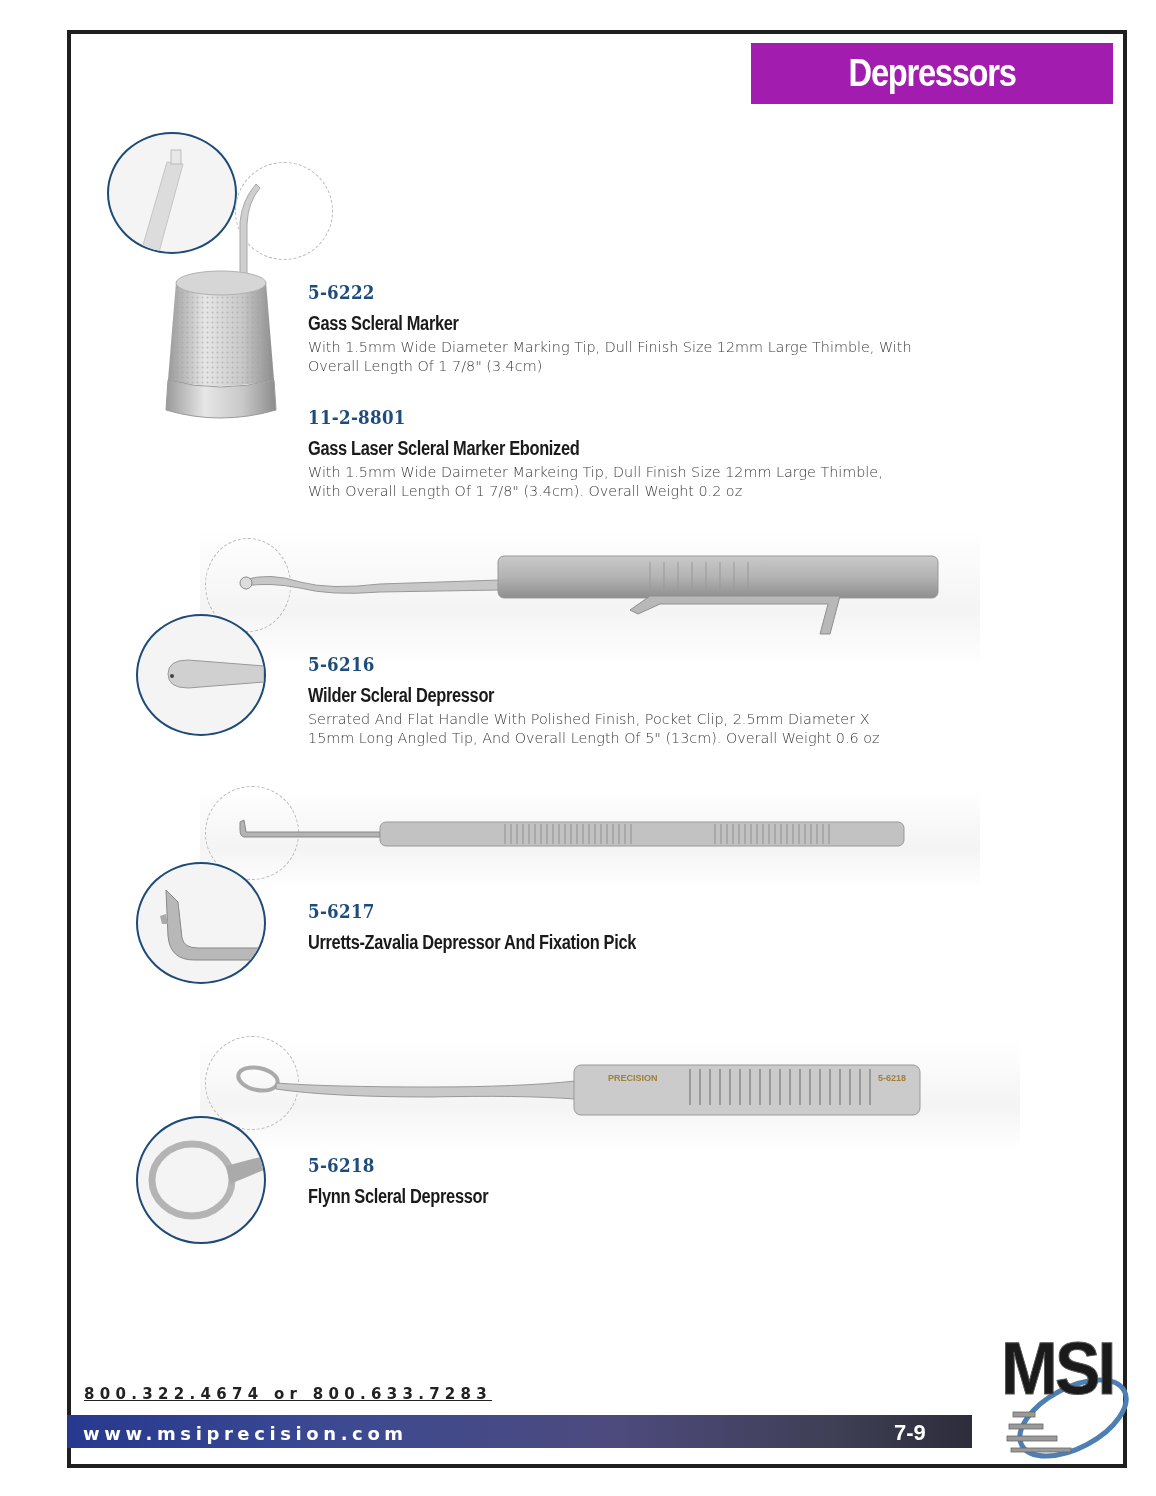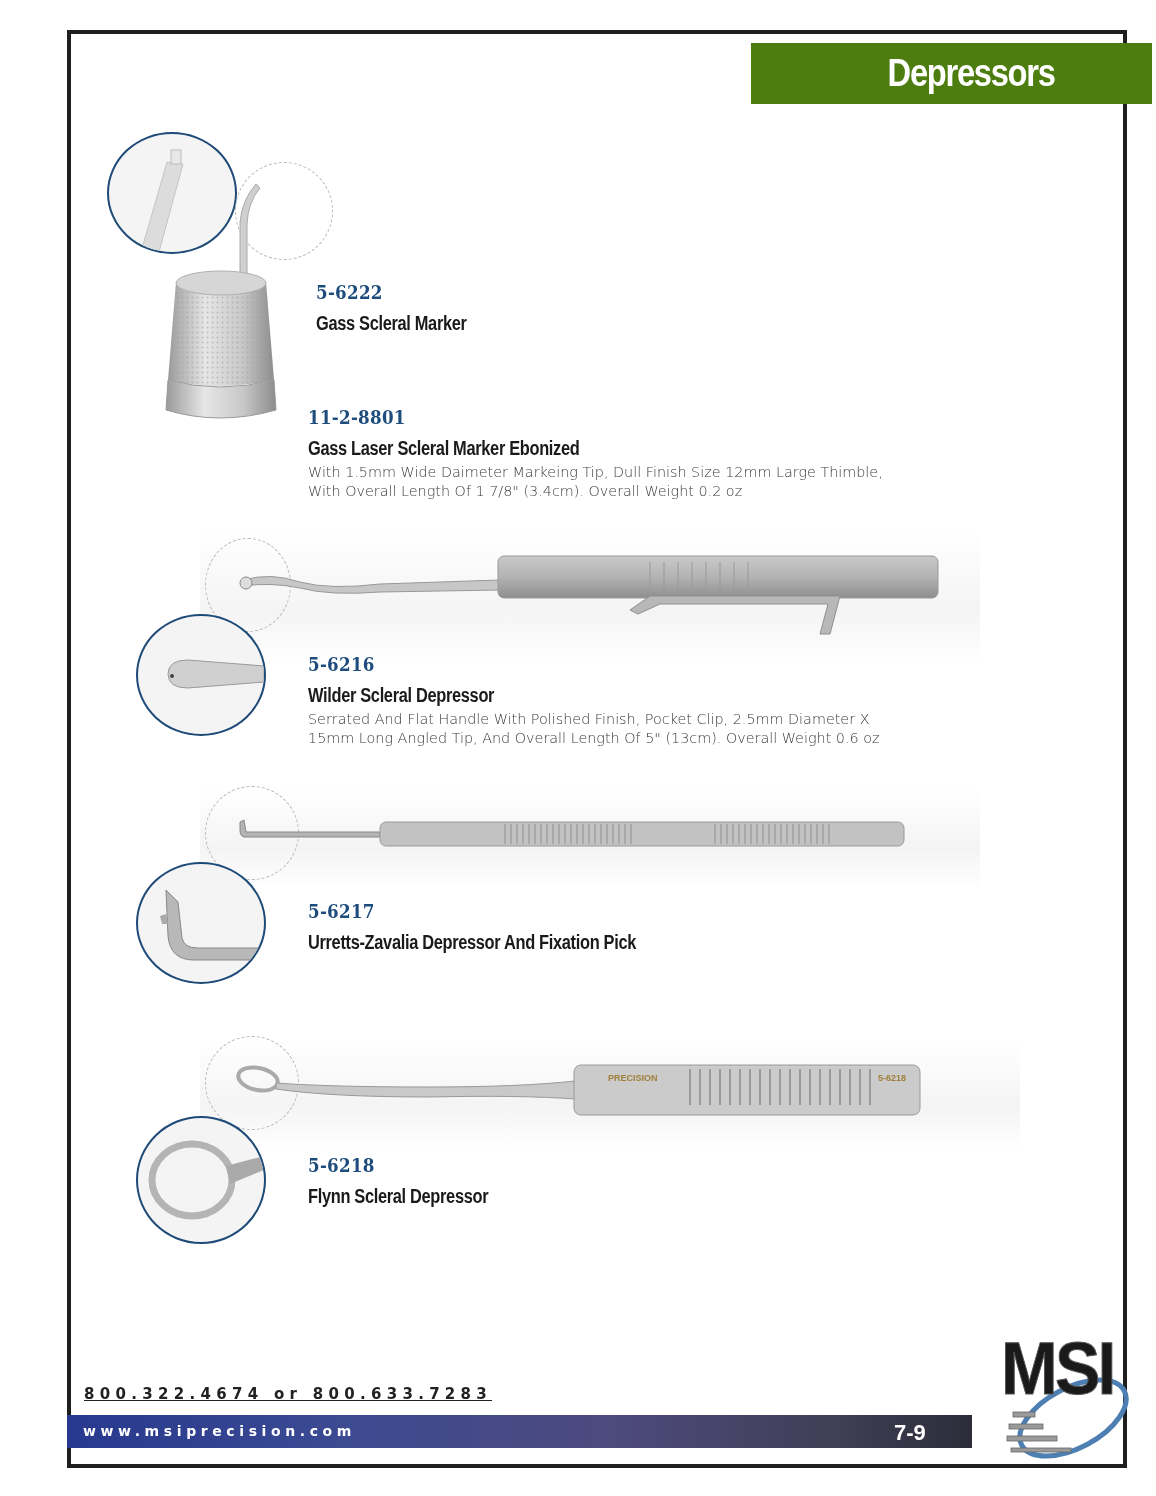--- a/index.html
+++ b/index.html
@@ -1,30 +1,30 @@
 <!DOCTYPE html>
 <html><head>
 <meta charset="utf-8">
 <style>
   html, body { margin: 0; padding: 0; background: #ffffff; }
   body { width: 1156px; height: 1496px; position: relative; overflow: hidden; font-family: "Liberation Sans", sans-serif; }
   .frame { position: absolute; left: 67px; top: 30px; width: 1052px; height: 1430px; border: 4px solid #1f1f1f; box-sizing: content-box; }
-  .title-box { position: absolute; left: 751px; top: 43px; width: 362px; height: 61px; background: #4d7c0f; color: #ffffff; display: flex; align-items: center; justify-content: center; padding-left: 39px; }
+  .title-box { position: absolute; left: 751px; top: 43px; width: 362px; height: 61px; background: #a21caf; color: #ffffff; display: flex; align-items: center; justify-content: center; }
   .title-box span { font-family: "Liberation Sans", sans-serif; font-size: 38px; font-weight: bold; letter-spacing: -1.5px; transform: scaleX(0.86); display: inline-block; }
   .product { position: absolute; left: 308px; }
   .sku { font-family: "DejaVu Serif", serif; font-size: 19px; color: #1e4d7d; font-weight: bold; letter-spacing: 0.3px; transform: scaleX(0.88); transform-origin: left; display: block; white-space: nowrap; }
   .pname { font-family: "Liberation Sans", sans-serif; font-size: 20px; color: #1a1a1a; font-weight: bold; margin-top: 9px; transform: scaleX(0.82); transform-origin: left; display: block; white-space: nowrap; letter-spacing: -0.4px; }
   .desc { font-family: "DejaVu Sans", sans-serif; font-size: 14.5px; color: #3a3a3a; line-height: 19px; margin-top: 3px; width: 700px; font-weight: 300; }
   .desc span { display: block; white-space: nowrap; transform: scaleX(0.99); transform-origin: left; }
   .zoom-circle { position: absolute; border: 2px solid #1e4a78; border-radius: 50%; background: #f4f4f4; overflow: hidden; }
   .dash-circle { position: absolute; border: 1.5px dashed #b8b8b8; border-radius: 50%; }
   .photo-bg { position: absolute; background: linear-gradient(180deg, #ffffff 0%, #f4f4f4 60%, #ffffff 100%); }
   .phone { position: absolute; left: 84px; top: 1385px; font-family: "DejaVu Sans", sans-serif; font-weight: bold; font-size: 15px; color: #222; letter-spacing: 5.3px; text-decoration: underline; }
   .footer-bar { position: absolute; left: 67px; top: 1415px; width: 905px; height: 33px; background: linear-gradient(90deg, #27398f 0%, #3c4a92 30%, #4d4a7e 60%, #3f3f55 85%, #2c2c3a 100%); }
-  .url { position: absolute; left: 83px; top: 1423px; font-family: "DejaVu Sans", sans-serif; font-weight: bold; font-size: 14px; color: #ffffff; letter-spacing: 4.6px; }
+  .url { position: absolute; left: 83px; top: 1423px; font-family: "DejaVu Sans", sans-serif; font-weight: bold; font-size: 18px; color: #ffffff; letter-spacing: 4.6px; }
   .pagenum { position: absolute; left: 894px; top: 1420px; font-family: "Liberation Sans", sans-serif; font-weight: bold; font-size: 22px; color: #ffffff; }
   .logo { position: absolute; left: 983px; top: 1330px; width: 150px; height: 130px; }
   .logo-text { position: absolute; left: 18px; top: 2px; font-family: "Liberation Sans", sans-serif; font-weight: bold; font-size: 74px; color: #1a1a1a; letter-spacing: -3px; transform: scaleX(0.92); transform-origin: left; line-height: 74px; -webkit-text-stroke: 1px #555; }
 </style>
 </head>
 <body>
 
 <div class="frame"></div>
 
 <div class="title-box">
@@ -52,23 +52,27 @@
         </pattern>
     </defs>
     <path d="M100 112 L100 52 Q102 30 116 14 L120 18 Q108 32 107 54 L107 112 Z" fill="#cfcfcf" stroke="#a8a8a8"></path>
     <path d="M36 112 Q70 100 126 112 L134 210 Q80 222 28 210 Z" fill="url(#thg)"></path>
     <path d="M36 112 Q70 100 126 112 L134 210 Q80 222 28 210 Z" fill="url(#dots)" opacity="0.55"></path>
     <ellipse cx="81" cy="113" rx="45" ry="12" fill="#d6d6d6" stroke="#b0b0b0"></ellipse>
     <path d="M28 210 Q80 224 134 210 L136 240 Q80 256 26 240 Z" fill="url(#thg)" stroke="#9a9a9a"></path>
   </svg>
 </div>
 
-<div class="product" style="top:281px;margin-left:8px;">
+<div class="product" style="top:281px;">
   <span class="sku">5-6222</span>
   <span class="pname">Gass Scleral Marker</span>
+  <div class="desc">
+    <span>With 1.5mm Wide Diameter Marking Tip, Dull Finish Size 12mm Large Thimble, With</span>
+    <span>Overall Length Of 1 7/8" (3.4cm)</span>
+  </div>
 </div>
 
 <div class="product" style="top:406px;">
   <span class="sku">11-2-8801</span>
   <span class="pname">Gass Laser Scleral Marker Ebonized</span>
   <div class="desc">
     <span>With 1.5mm Wide Daimeter Markeing Tip, Dull Finish Size 12mm Large Thimble,</span>
     <span>With Overall Length Of 1 7/8" (3.4cm). Overall Weight 0.2 oz</span>
   </div>
 </div>

